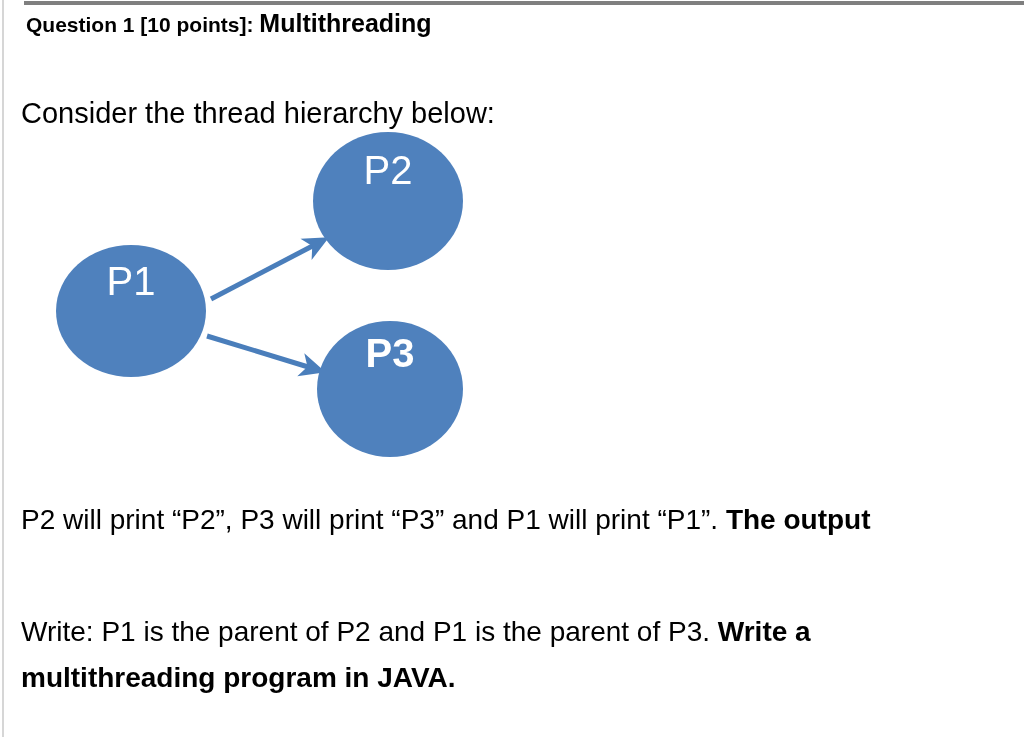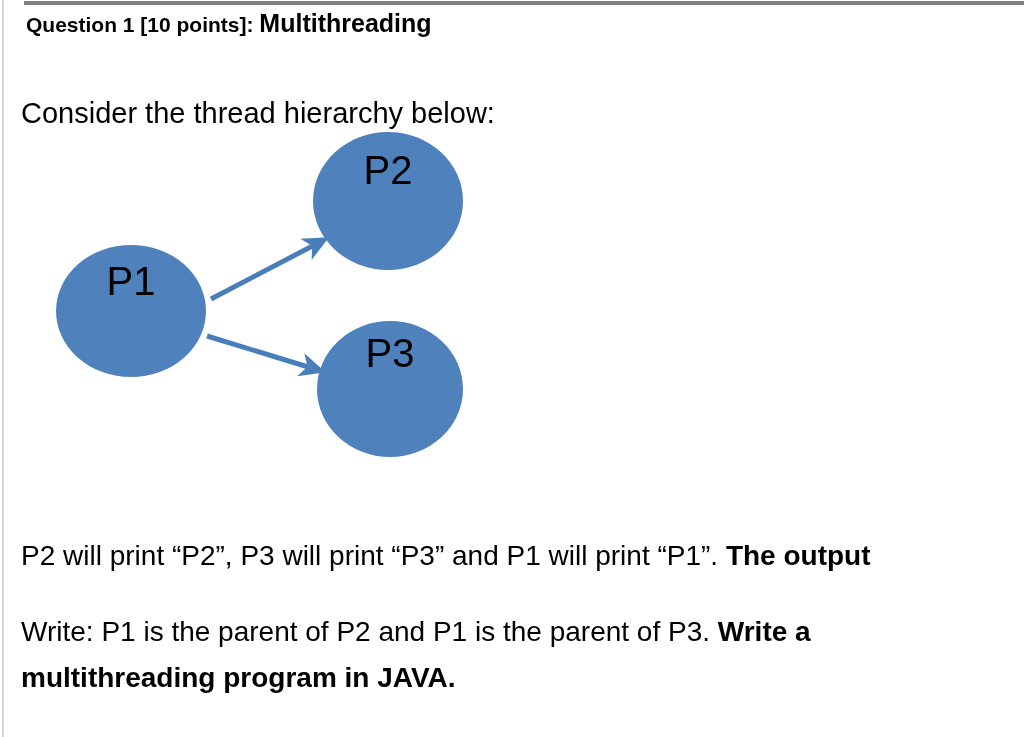--- a/index.html
+++ b/index.html
@@ -62,45 +62,45 @@
     height: 737px;
     pointer-events: none;
   }
   .node {
     position: absolute;
     background: #4f81bd;
     border-radius: 50%;
   }
   .node-p1 { left: 56px;  top: 245px; width: 150px; height: 132px; }
   .node-p2 { left: 313px; top: 132px; width: 150px; height: 138px; }
-  .node-p3 { left: 317px; top: 321px; width: 146px; height: 136px; }
+  .node-p3 { left: 317px; top: 321px; width: 146px; height: 136px; font-weight: bold; }
   .node-label {
     position: absolute;
     left: 0;
     width: 100%;
     text-align: center;
     font-size: 40px;
-    color: #000000;
+    color: #ffffff;
   }
   .node-p1 .node-label { top: 14px; }
   .node-p2 .node-label { top: 16px; }
   .node-p3 .node-label { top: 10px; }
   .edges {
     position: absolute;
     left: 0;
     top: 0;
   }
   
   .para {
     position: absolute;
     left: 21px;
     font-size: 28px;
     line-height: 46px;
   }
-  .para-output { top: 497px; margin-top: 36px; }
+  .para-output { top: 497px; }
   .para-note   { top: 609px; }
   .para b { font-weight: bold; }
 </style>
 </head>
 <body>
 
 <div class="page">
 
   <div class="left-border"></div>
   <div class="top-rule"></div>

